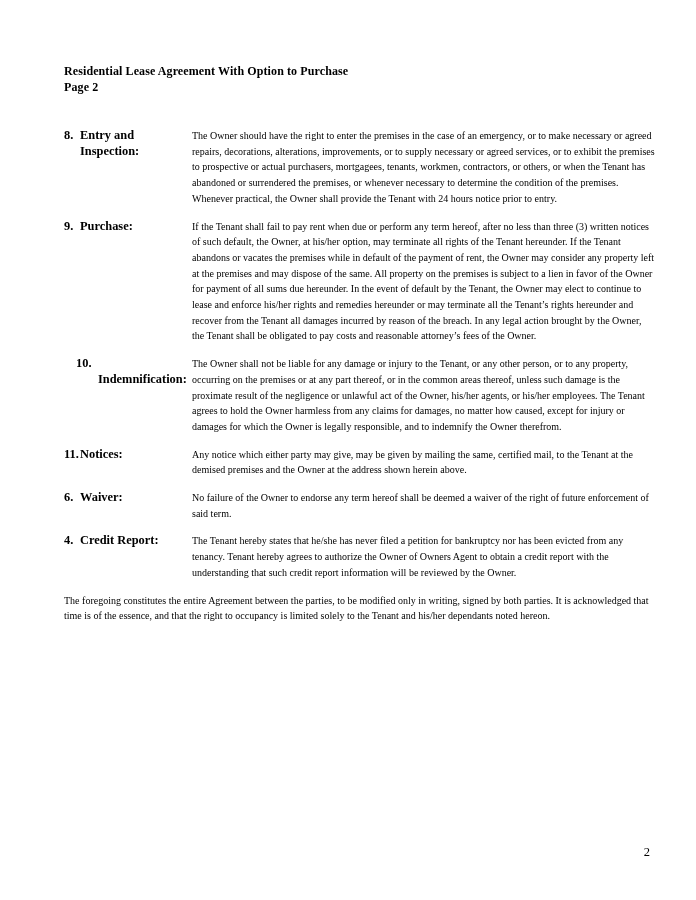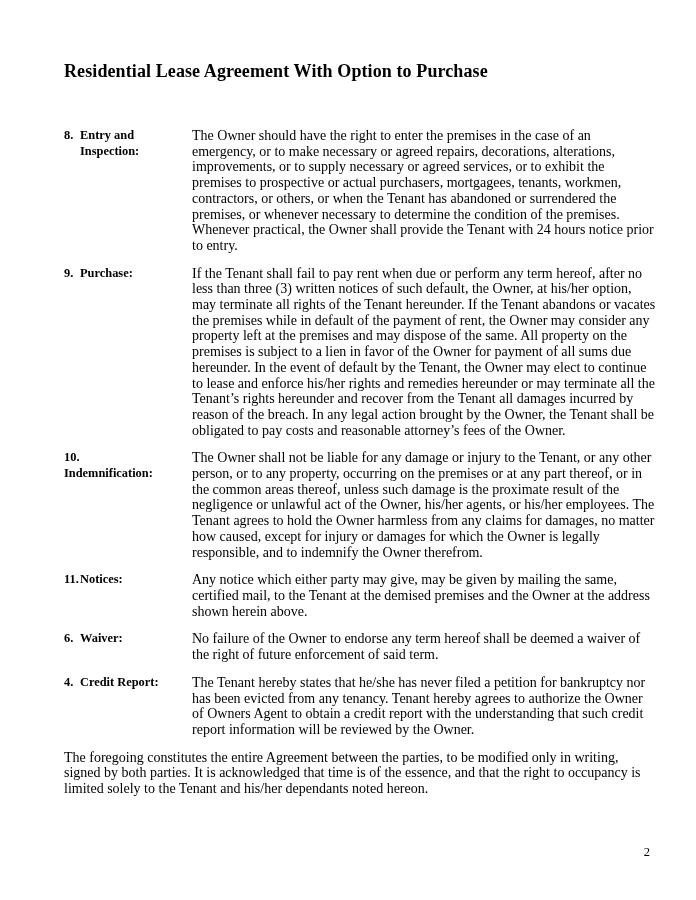--- a/index.html
+++ b/index.html
@@ -17,21 +17,21 @@
     height: 900px;
     background: #ffffff;
     overflow: hidden;
     box-sizing: border-box;
   }
   .doc-header {
     position: absolute;
     left: 64px;
     top: 64px;
     font-weight: bold;
-    font-size: 18px;
+    font-size: 12px;
     line-height: 15.5px;
     letter-spacing: 0.1px;
   }
   .doc-header div {
     white-space: nowrap;
   }
   .body-area {
     position: absolute;
     left: 64px;
     top: 128px;
@@ -58,28 +58,30 @@
     display: inline-block;
     width: 16px;
   }
   .sec-label .lbl-cont {
     display: block;
     padding-left: 16px;
   }
   .sec-label.stacked .lbl-num {
     display: block;
     width: auto;
+    margin-left: 12px;
   }
   .sec-label.stacked .lbl-cont {
     display: block;
     padding-left: 0;
+    margin-left: 34px;
   }
   .sec-body {
     flex: 1 1 auto;
-    font-size: 14px;
+    font-size: 10px;
     line-height: 15.7px;
     text-align: left;
   }
   .sec-body p {
     margin: 0;
   }
   .page-number {
     position: absolute;
     right: 46px;
     top: 845px;
@@ -87,20 +89,21 @@
     line-height: 15px;
   }
 </style>
 </head>
 <body>
 
 <div class="page">
 
   <div class="doc-header">
     <div>Residential Lease Agreement With Option to Purchase</div>
+    <div>Page 2</div>
   </div>
 
   <div class="body-area" id="clause-list">
       <div class="section">
         <div class="sec-label"><span class="lbl-num">8.</span><span class="lbl-line">Entry and</span><span class="lbl-cont">Inspection:</span></div>
         <div class="sec-body">
           <p>The Owner should have the right to enter the premises in the case of an emergency, or to make necessary or agreed repairs, decorations, alterations, improvements, or to supply necessary or agreed services, or to exhibit the premises to prospective or actual purchasers, mortgagees, tenants, workmen, contractors, or others, or when the Tenant has abandoned or surrendered the premises, or whenever necessary to determine the condition of the premises.  Whenever practical, the Owner shall provide the Tenant with 24 hours notice prior to entry.</p>
         </div>
       </div>
       <div class="section">

